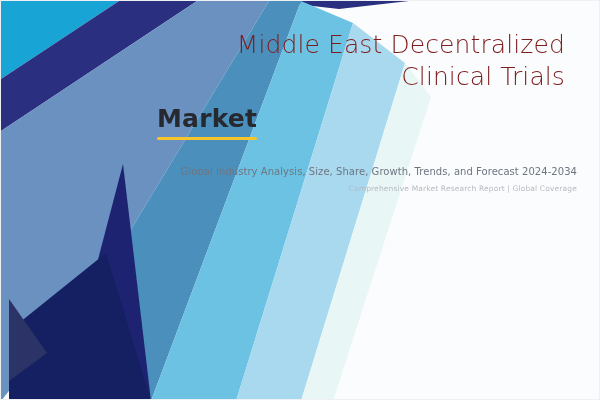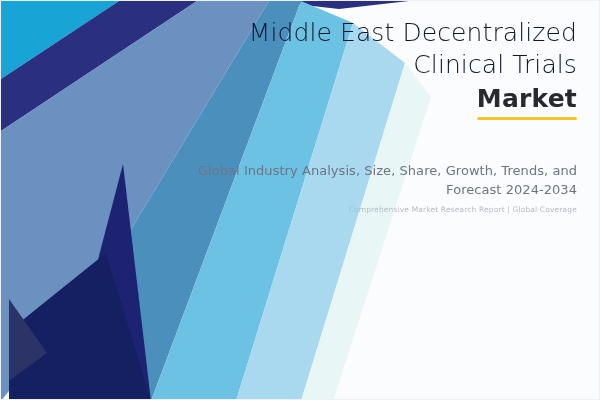--- a/index.html
+++ b/index.html
@@ -29,47 +29,47 @@
     right: 22px;
     top: 16px;
     width: 420px;
     text-align: right;
   }
   .title {
     font-family: "DejaVu Sans", "Liberation Sans", sans-serif;
     font-size: 25px;
     font-weight: 300;
     line-height: 1.28;
-    color: #0f172a;
+    color: #7f1d1d;
     letter-spacing: 0.1px;
-    margin: 0;
+    margin: 12px;
   }
   .market-wrap {
     margin-top: 4px;
-    text-align: right;
+    text-align: left;
   }
   .market {
     display: inline-block;
     font-size: 25px;
     font-weight: 700;
     color: #26292f;
     line-height: 1.15;
     letter-spacing: 0.2px;
   }
   .market-rule {
     display: block;
     height: 3px;
     width: 100%;
     margin-top: 3px;
     border-radius: 2px;
     background: #f6c52b;
   }
   .subtitle {
-    margin-top: 41px;
-    font-size: 13px;
+    margin-top: 24px;
+    font-size: 10px;
     font-weight: 400;
     line-height: 1.5;
     color: #6d7581;
     letter-spacing: 0.05px;
   }
   .tagline {
     margin-top: 5px;
     font-size: 7.5px;
     font-weight: 400;
     color: #b5bac2;

